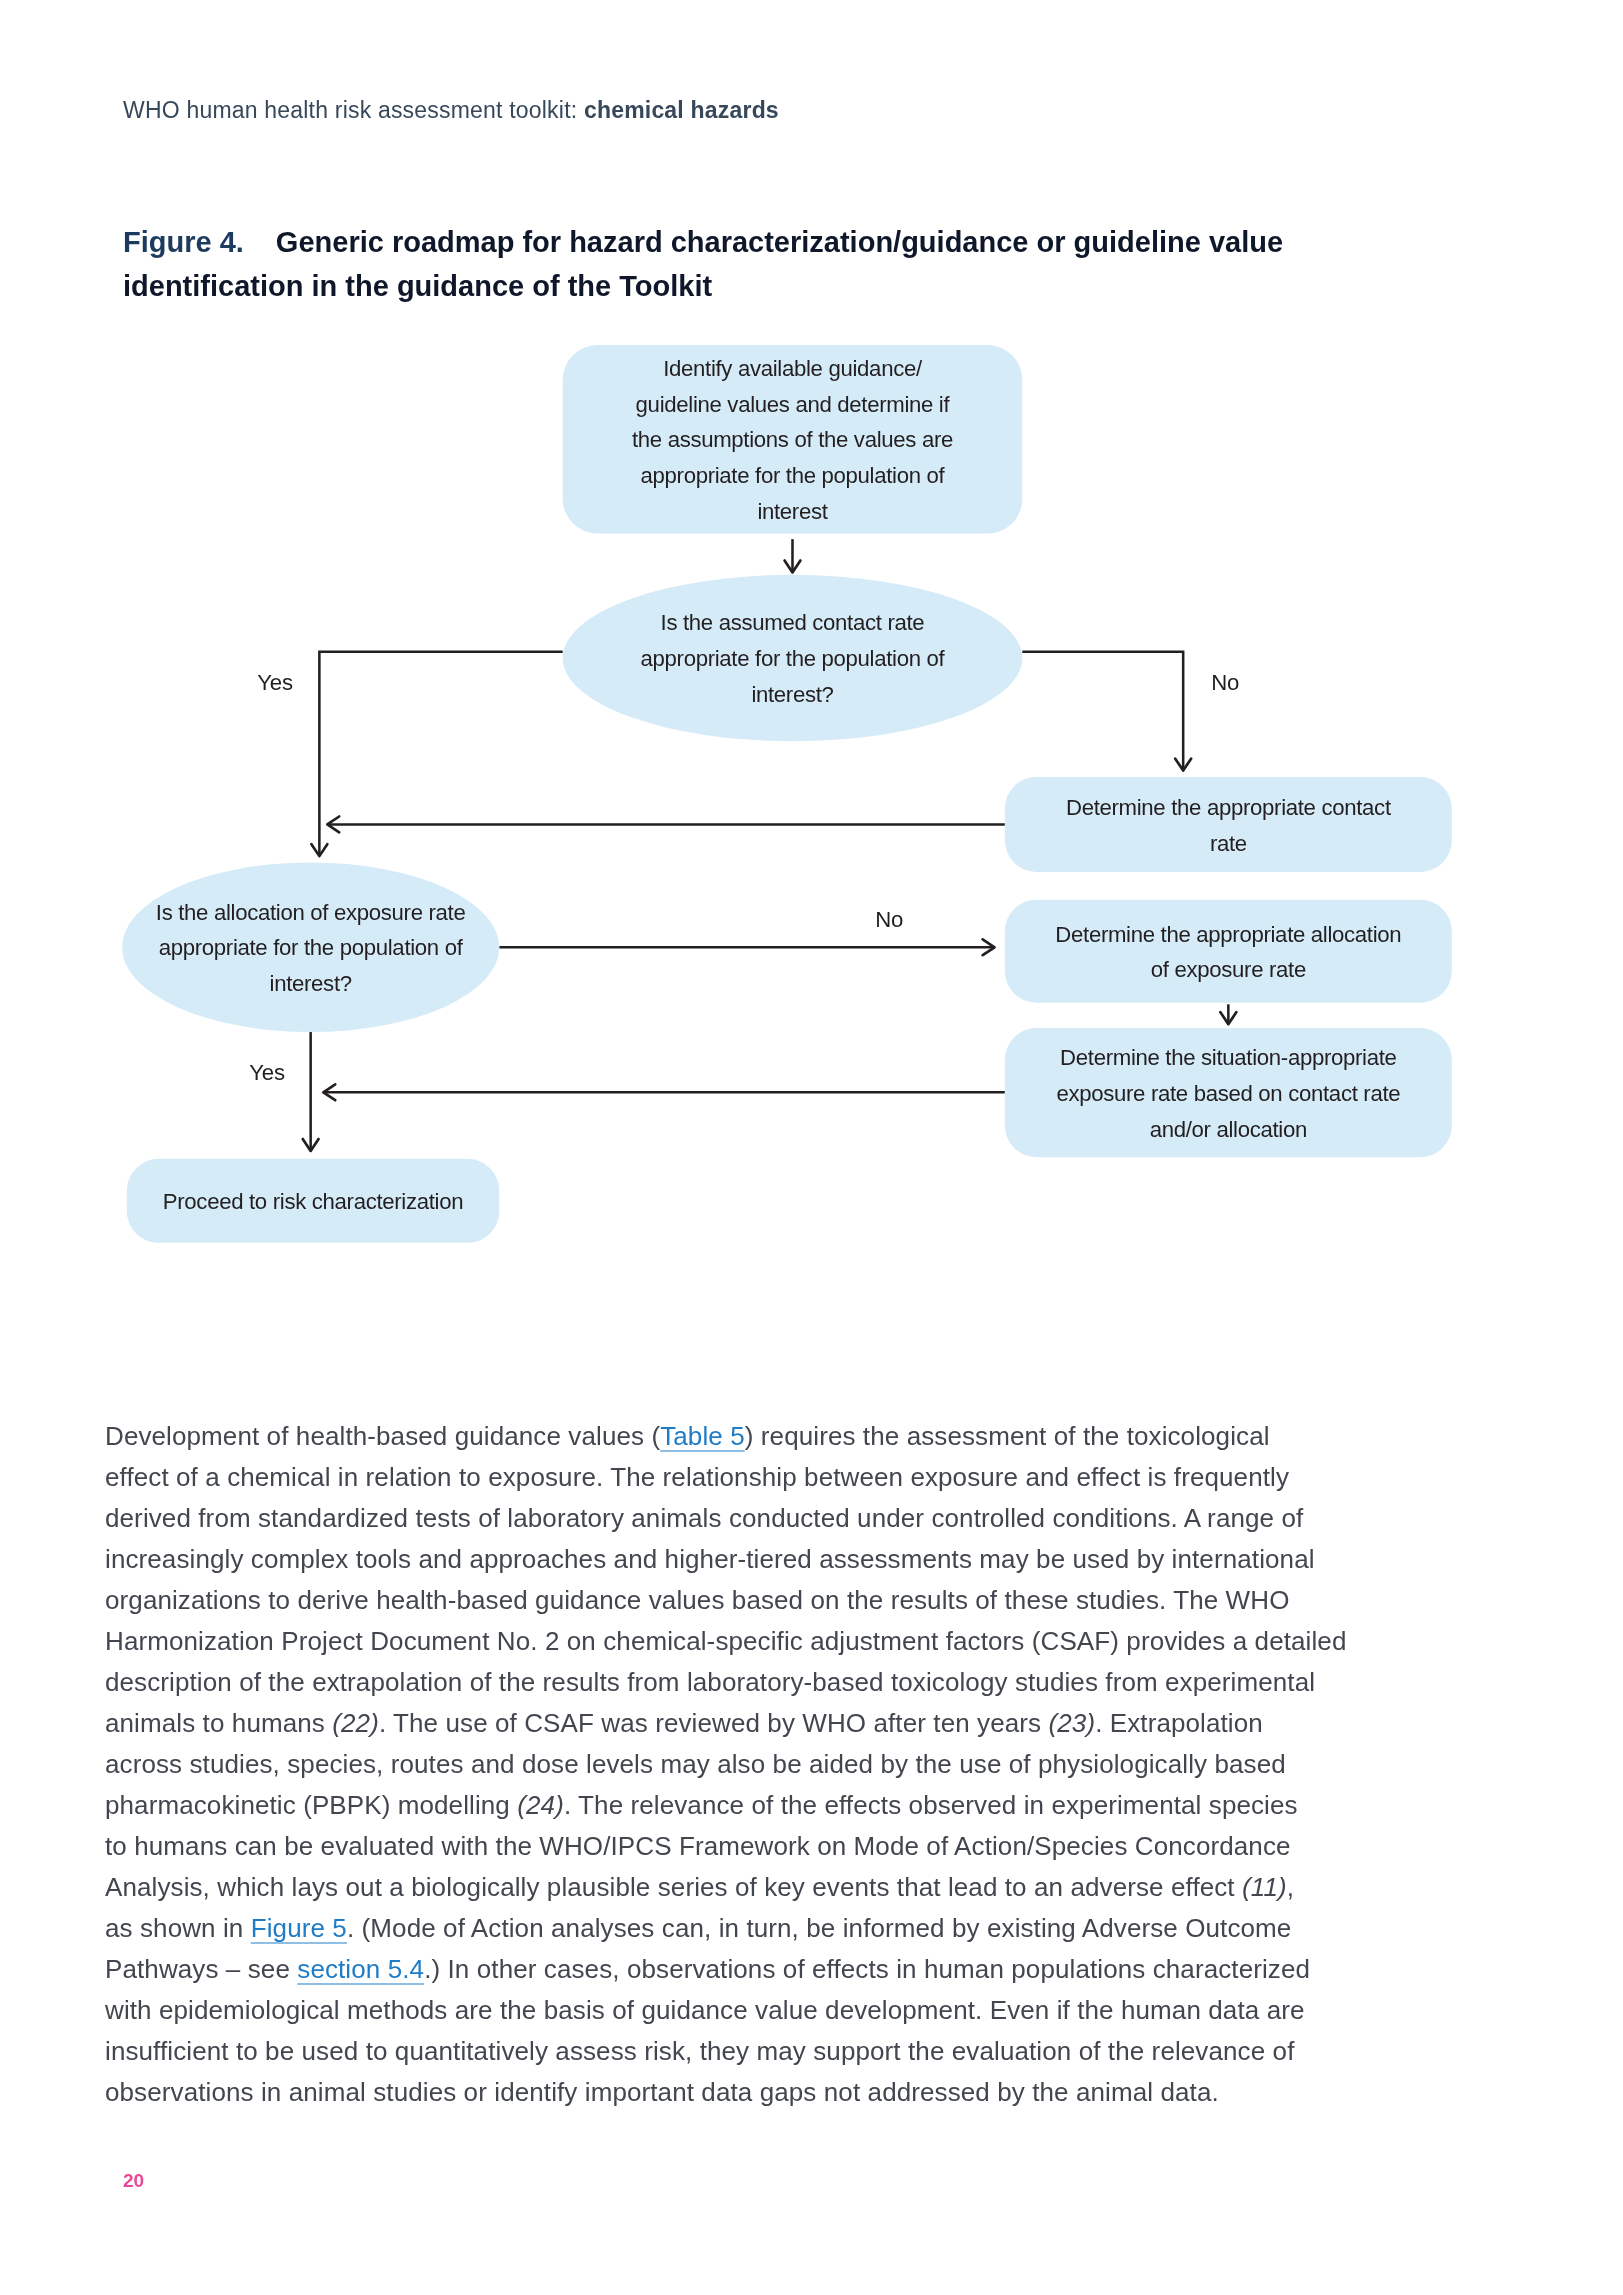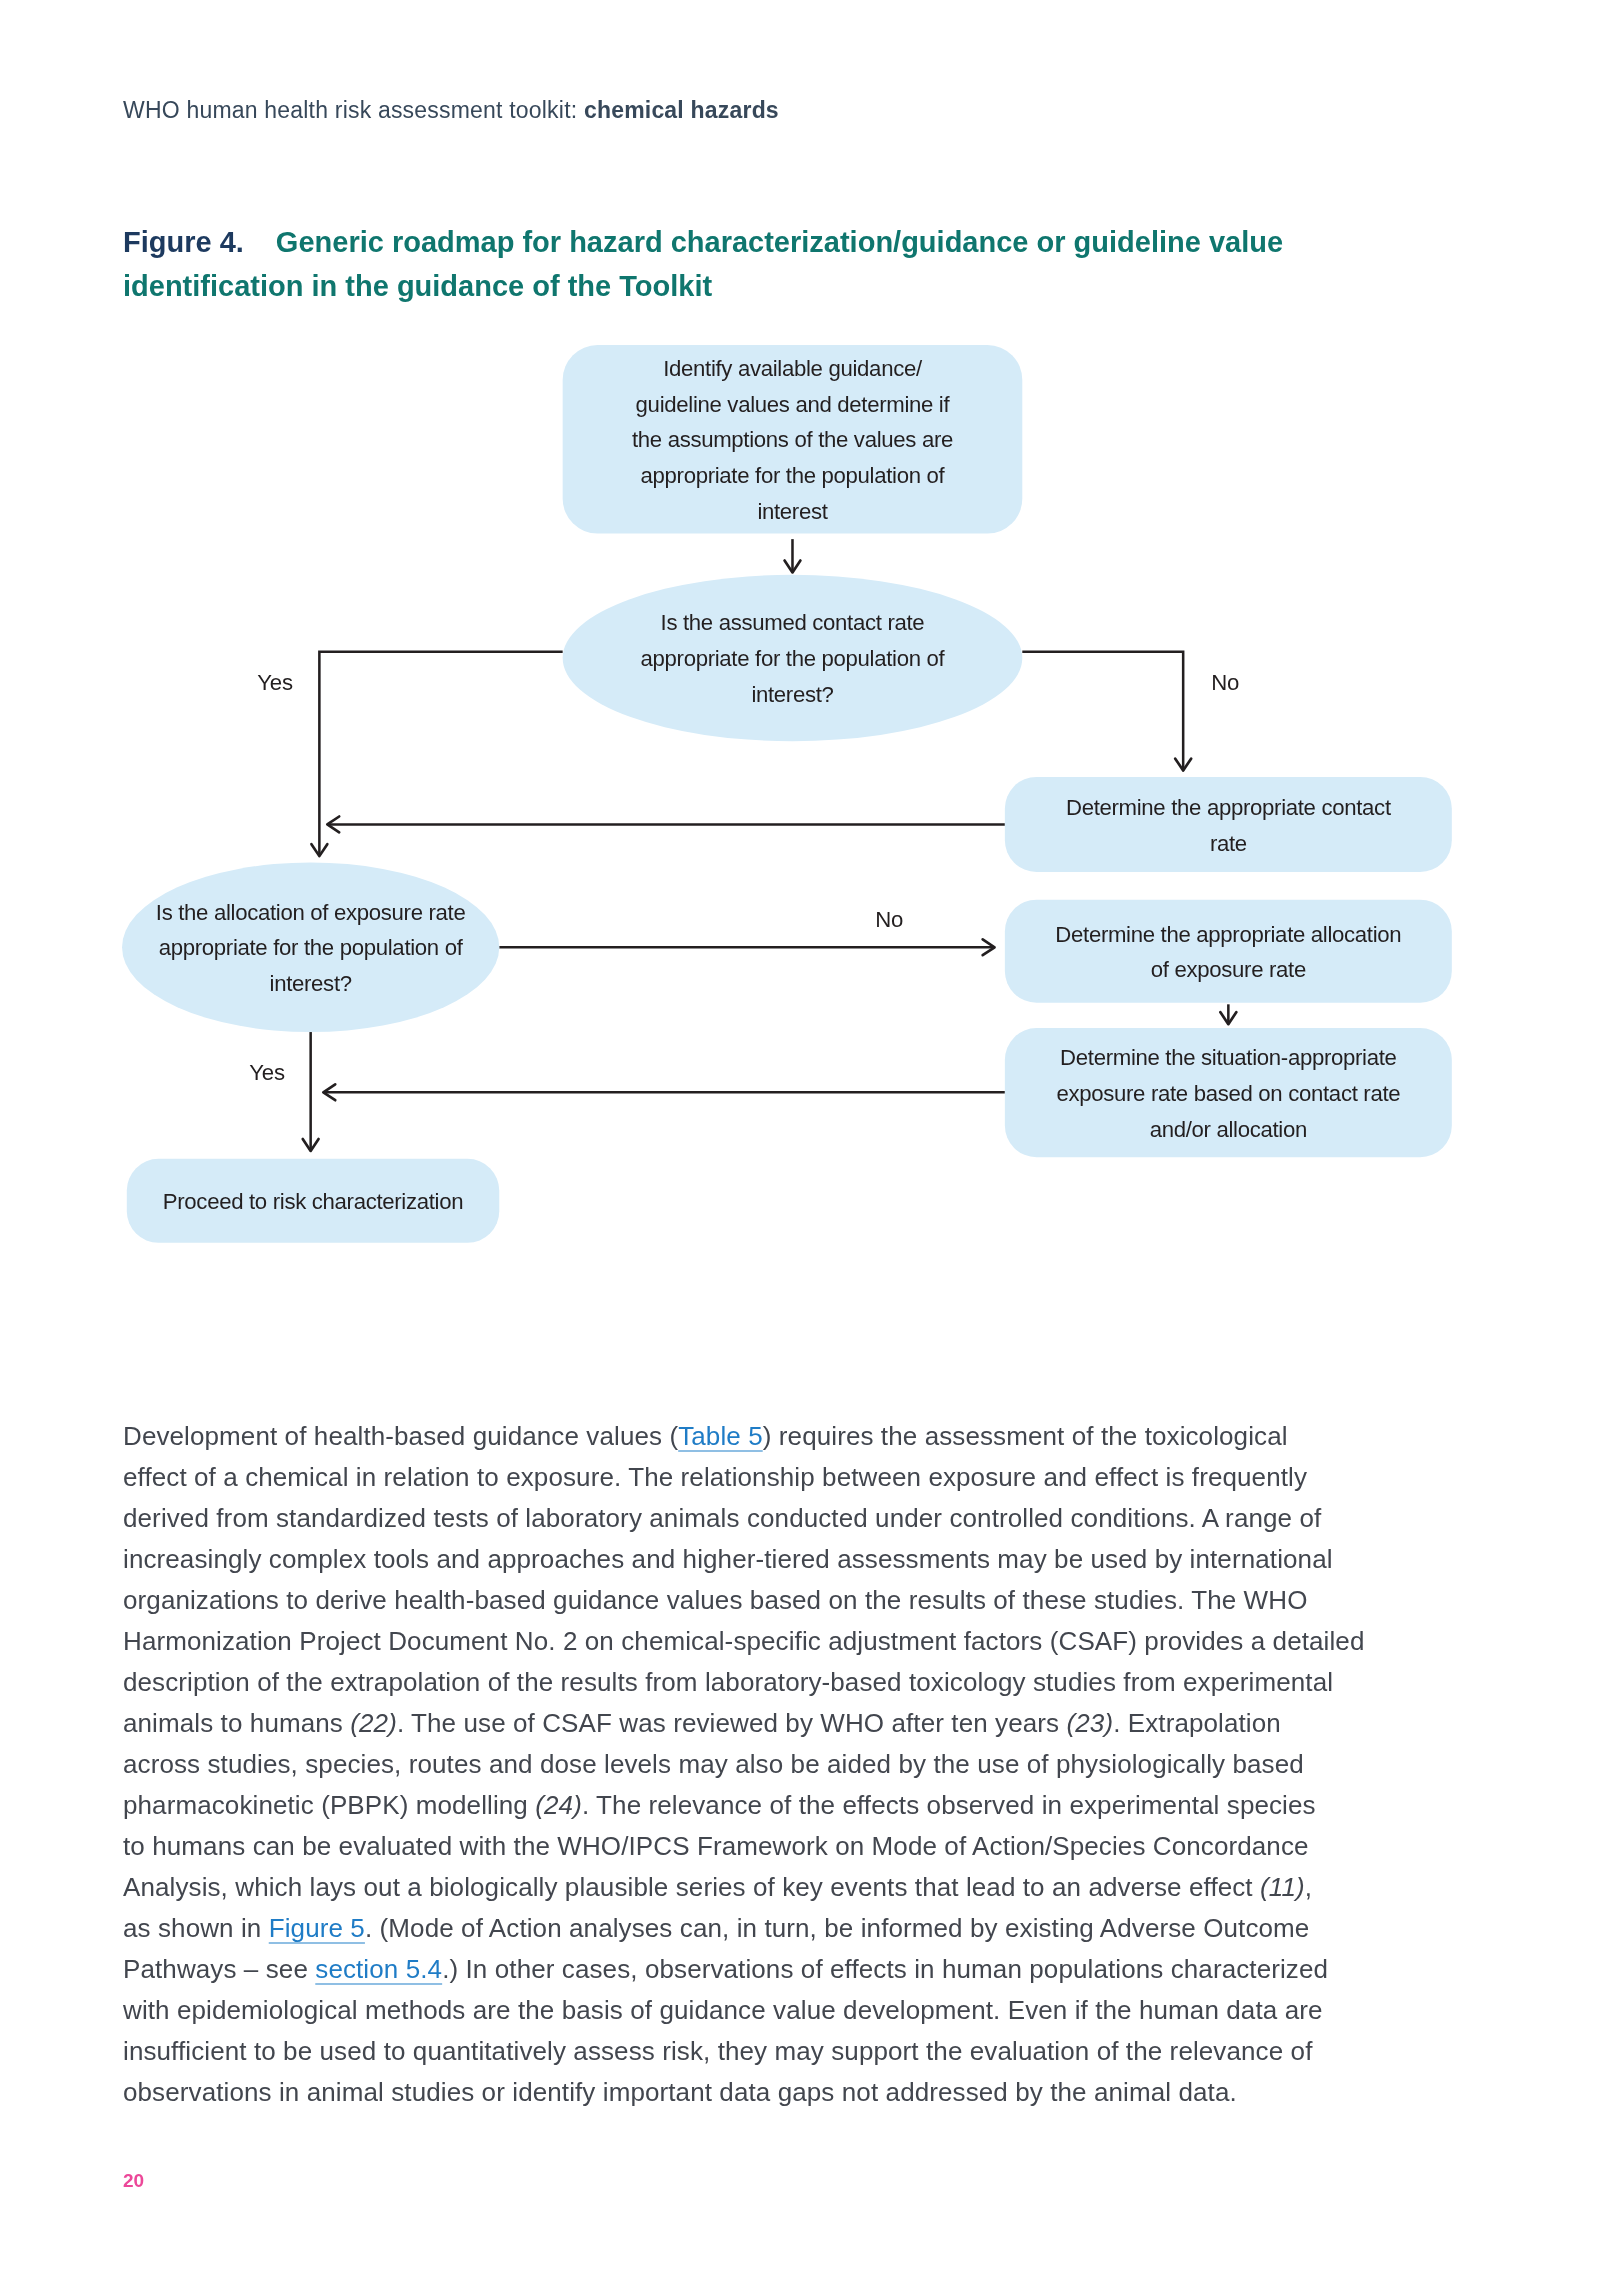--- a/index.html
+++ b/index.html
@@ -16,21 +16,21 @@
     font-size:23px; color:#37485A; letter-spacing:0.2px;
   }
   #running-header .bold { font-weight:bold; }
 
   
   #figure-caption {
     position:absolute; left:123px; top:220px; width:1395px;
     font-size:29px; font-weight:bold; line-height:44px;
   }
   #figure-caption .fig-label { color:#1D3A5F; margin-right:32px; }
-  #figure-caption .fig-title { color:#0f766e; }
+  #figure-caption .fig-title { color:#0f172a; }
 
   
   #flowchart { position:absolute; left:0; top:341px; }
   .flow-shape { fill:#D5EBF8; }
   .flow-line  { stroke:#231F20; stroke-width:3.2px; fill:none; }
   .flow-text  {
     font-family:"Liberation Sans", sans-serif;
     font-size:28px; letter-spacing:-0.4px;
     fill:#231F20; text-anchor:middle;
   }
@@ -42,21 +42,21 @@
 
   
   #section-heading {
     position:absolute; left:123px; top:1365px;
     font-size:26px; font-weight:bold; color:#808285; letter-spacing:0.2px;
   }
   #section-heading .sec-num { margin-right:14.3px; }
 
   
   #body-paragraph {
-    position:absolute; left:123px; top:1416px; width:1411px;
+    position:absolute; left:105px; top:1416px; width:1411px;
     font-size:26px; line-height:41px; color:#42464E;
     letter-spacing:0.1px;
   }
   #body-paragraph .cite { font-style:italic;text-align:center; }
   #body-paragraph a.text-link {
     color:#1F7CC6; text-decoration:underline;
     text-decoration-color:#8FBFE4; text-decoration-thickness:1.6px;
     text-underline-offset:4.8px; cursor:pointer;
   }
 

